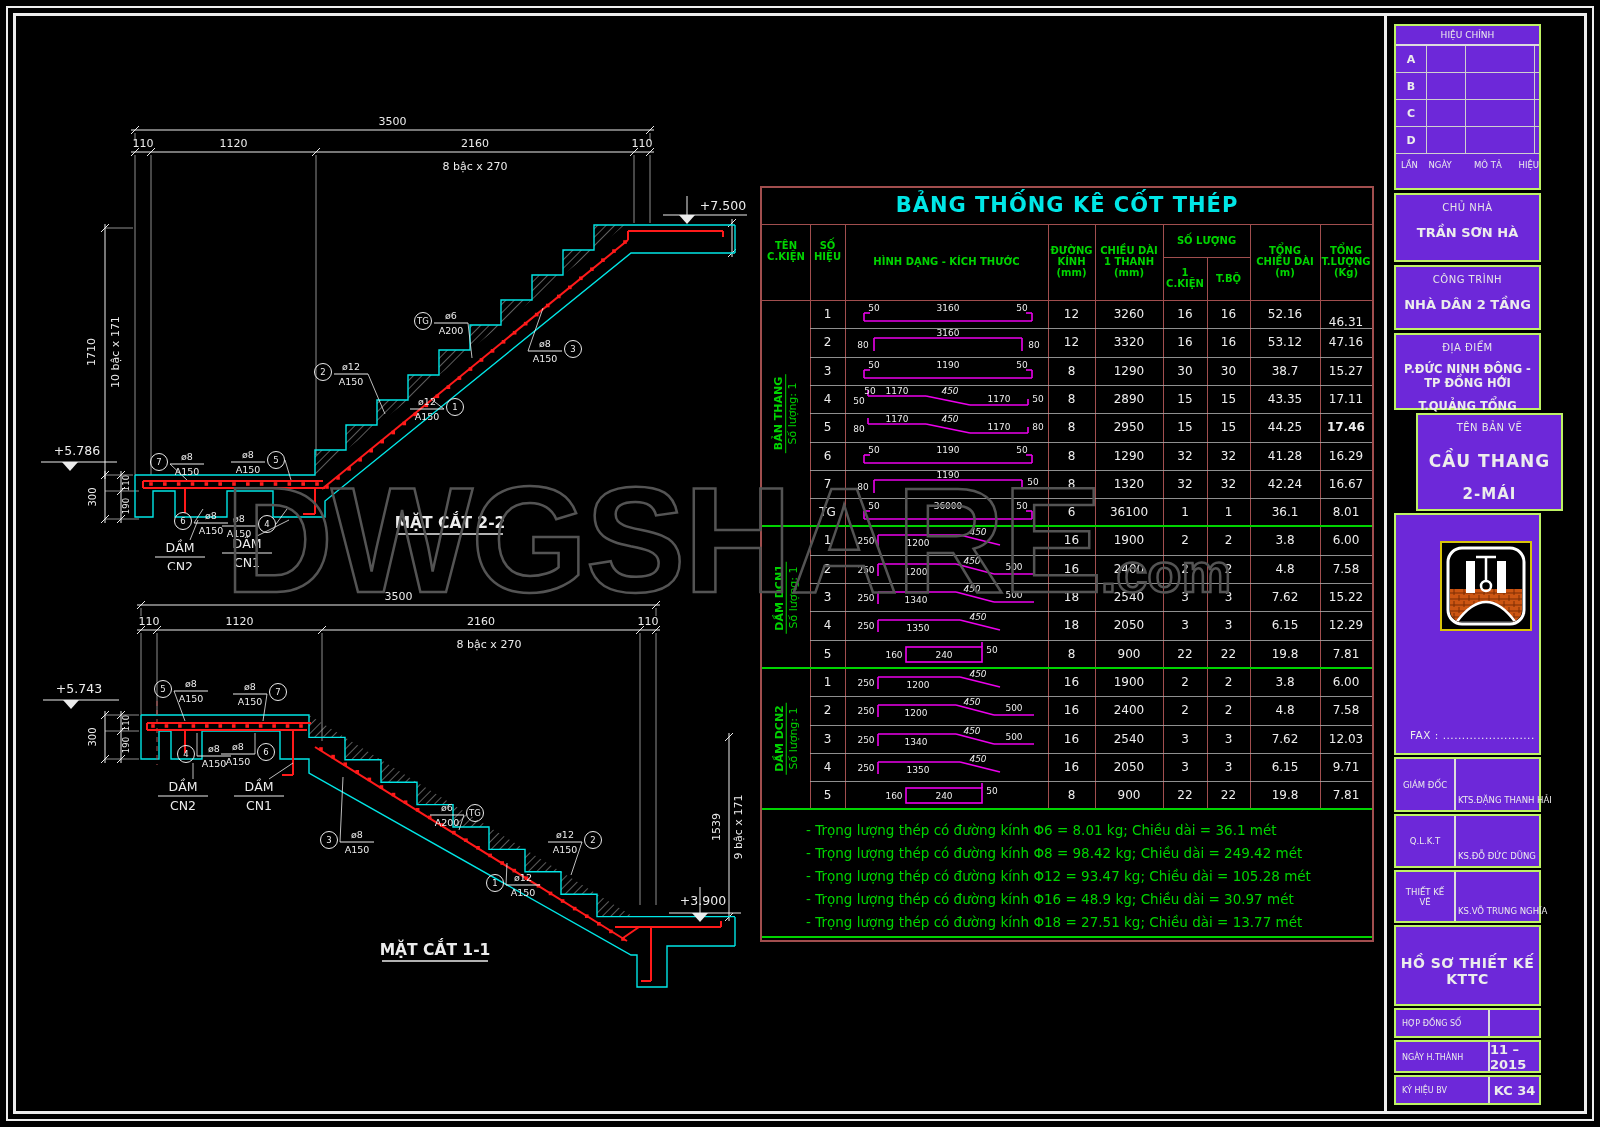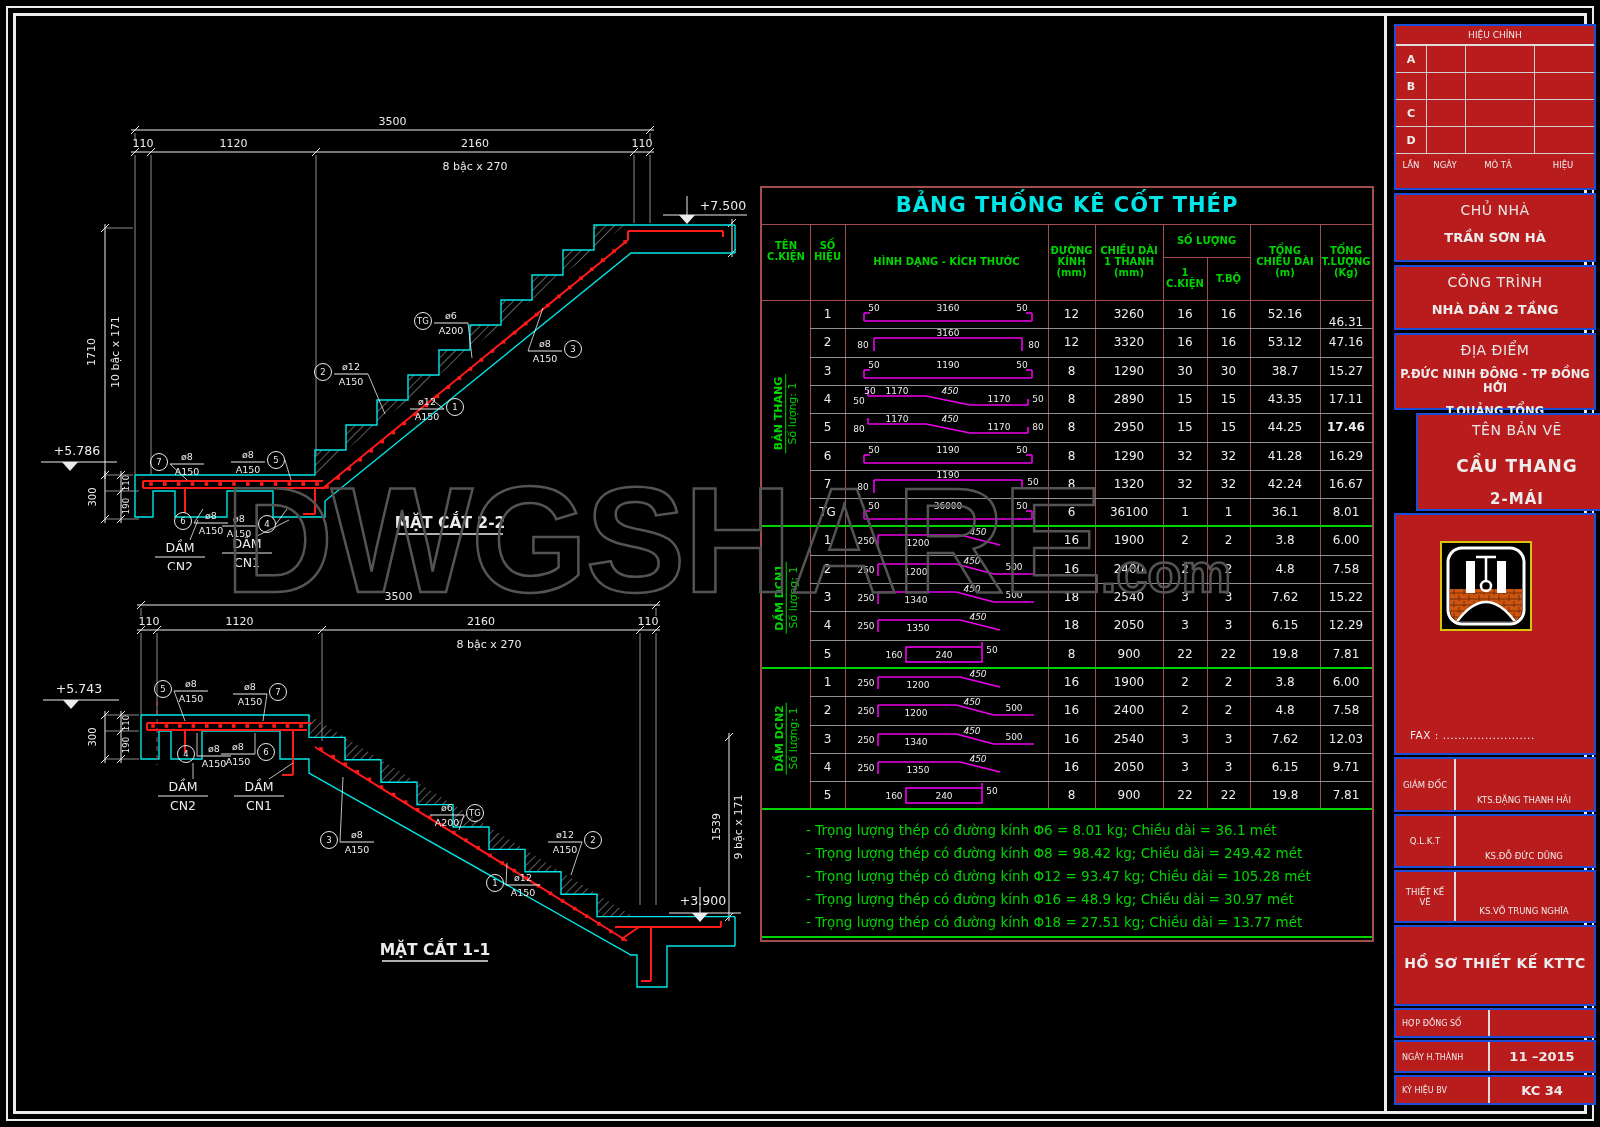--- a/index.html
+++ b/index.html
@@ -32,22 +32,22 @@
   .note{position:absolute;color:#00d400;font-size:13.5px;white-space:nowrap;}
   .shape-svg{position:absolute;}
   
   #watermark{position:absolute;left:225px;top:460px;z-index:6;pointer-events:none;
     font-family:"Liberation Sans",sans-serif;font-weight:bold;color:transparent;
     -webkit-text-stroke:2.5px #545454;white-space:nowrap;line-height:160px;}
   #watermark .main{font-size:150px;letter-spacing:-2px;}
   #watermark .suffix{font-size:56px;}
   
   #titleblock{position:absolute;left:1392px;top:22px;width:190px;height:1090px;z-index:4;}
-  .tb-box{position:absolute;left:2px;width:202px;border:2px solid #1d4ed8;background:#b91c1c;box-sizing:border-box;}
-  .tb-label{font-size:14px;text-align:center;margin-top:7px;color:#e8e8e8;letter-spacing:.5px;}
+  .tb-box{position:absolute;left:2px;width:147px;border:2px solid #bef264;background:#6d28d9;box-sizing:border-box;}
+  .tb-label{font-size:10px;text-align:center;margin-top:7px;color:#e8e8e8;letter-spacing:.5px;}
   .tb-value{font-size:13px;font-weight:bold;text-align:center;margin-top:12px;}
   .tb-value-sm{font-size:11.5px;font-weight:bold;text-align:center;margin-top:9px;}
   .tb-big{font-size:17px;font-weight:bold;text-align:center;margin-top:18px;letter-spacing:1px;}
   .tb-big2{font-size:15px;font-weight:bold;text-align:center;margin-top:14px;letter-spacing:1px;}
   .tb-rev-title{font-size:9px;text-align:center;padding:4px 0;border-bottom:2px solid #dcdcdc;}
   .tb-rev-row{display:flex;height:26px;border-bottom:1px solid #cfcfcf;}
   .tb-rev-c0{width:30px;border-right:1px solid #cfcfcf;display:flex;align-items:center;justify-content:center;font-weight:bold;font-size:11px;}
   .tb-rev-c1{width:38px;border-right:1px solid #cfcfcf;}
   .tb-rev-c2{width:68px;border-right:1px solid #cfcfcf;}
   .tb-rev-c3{flex:1;}

